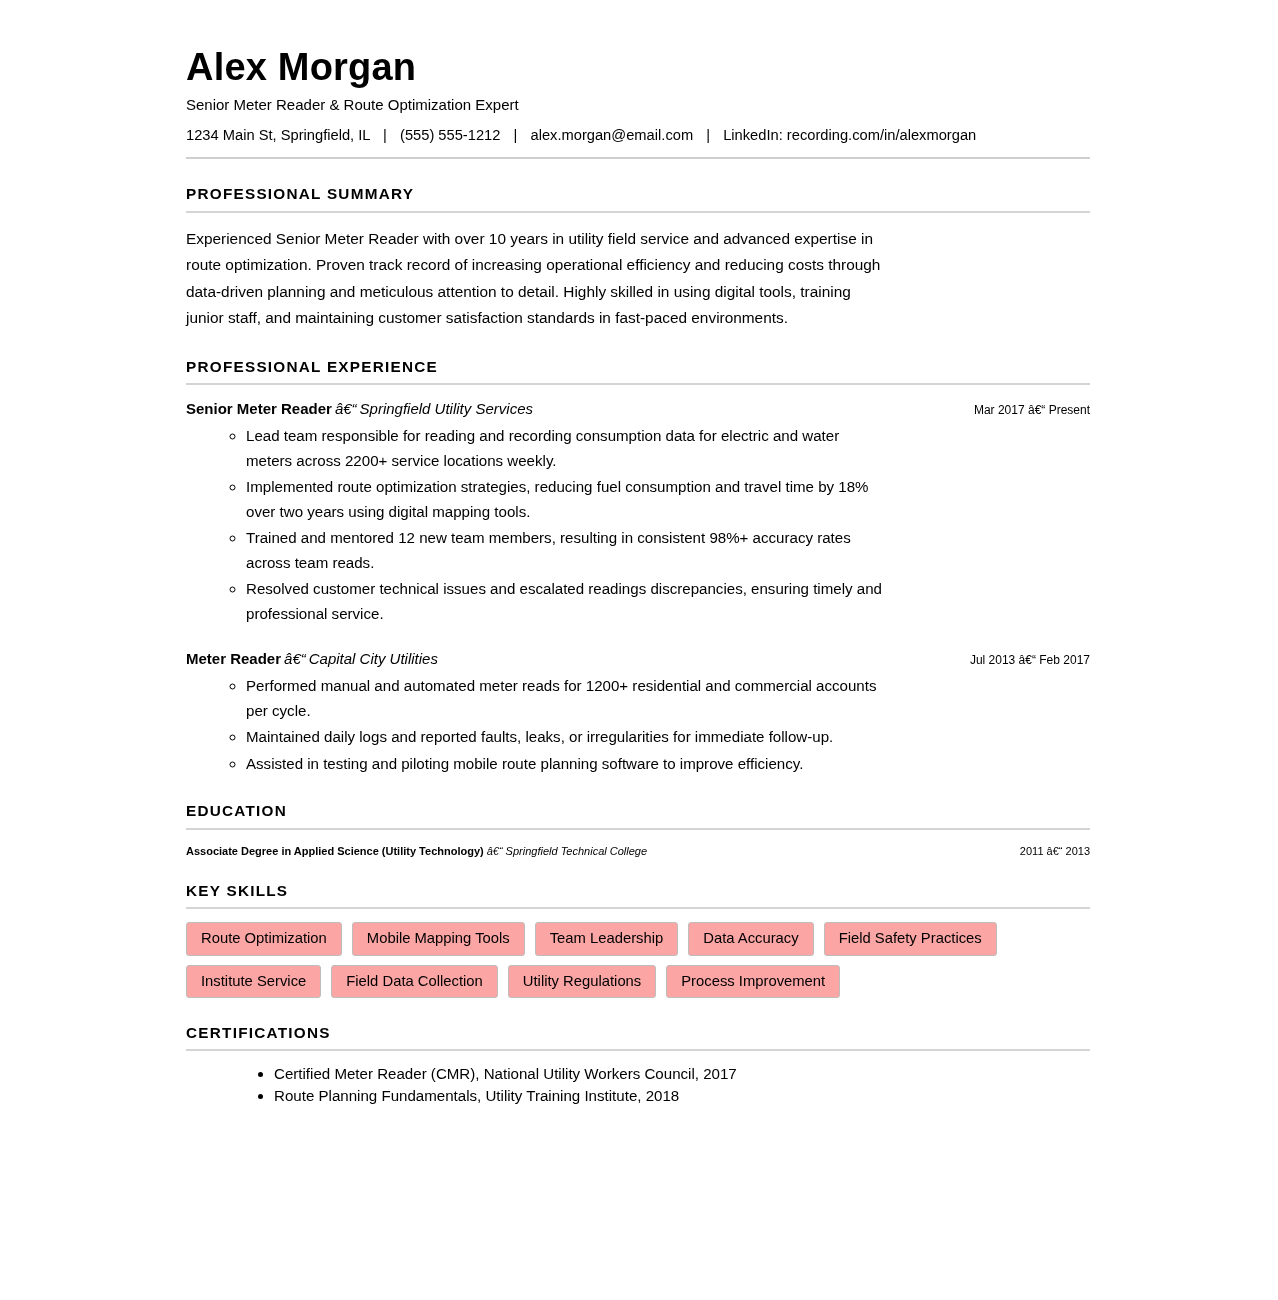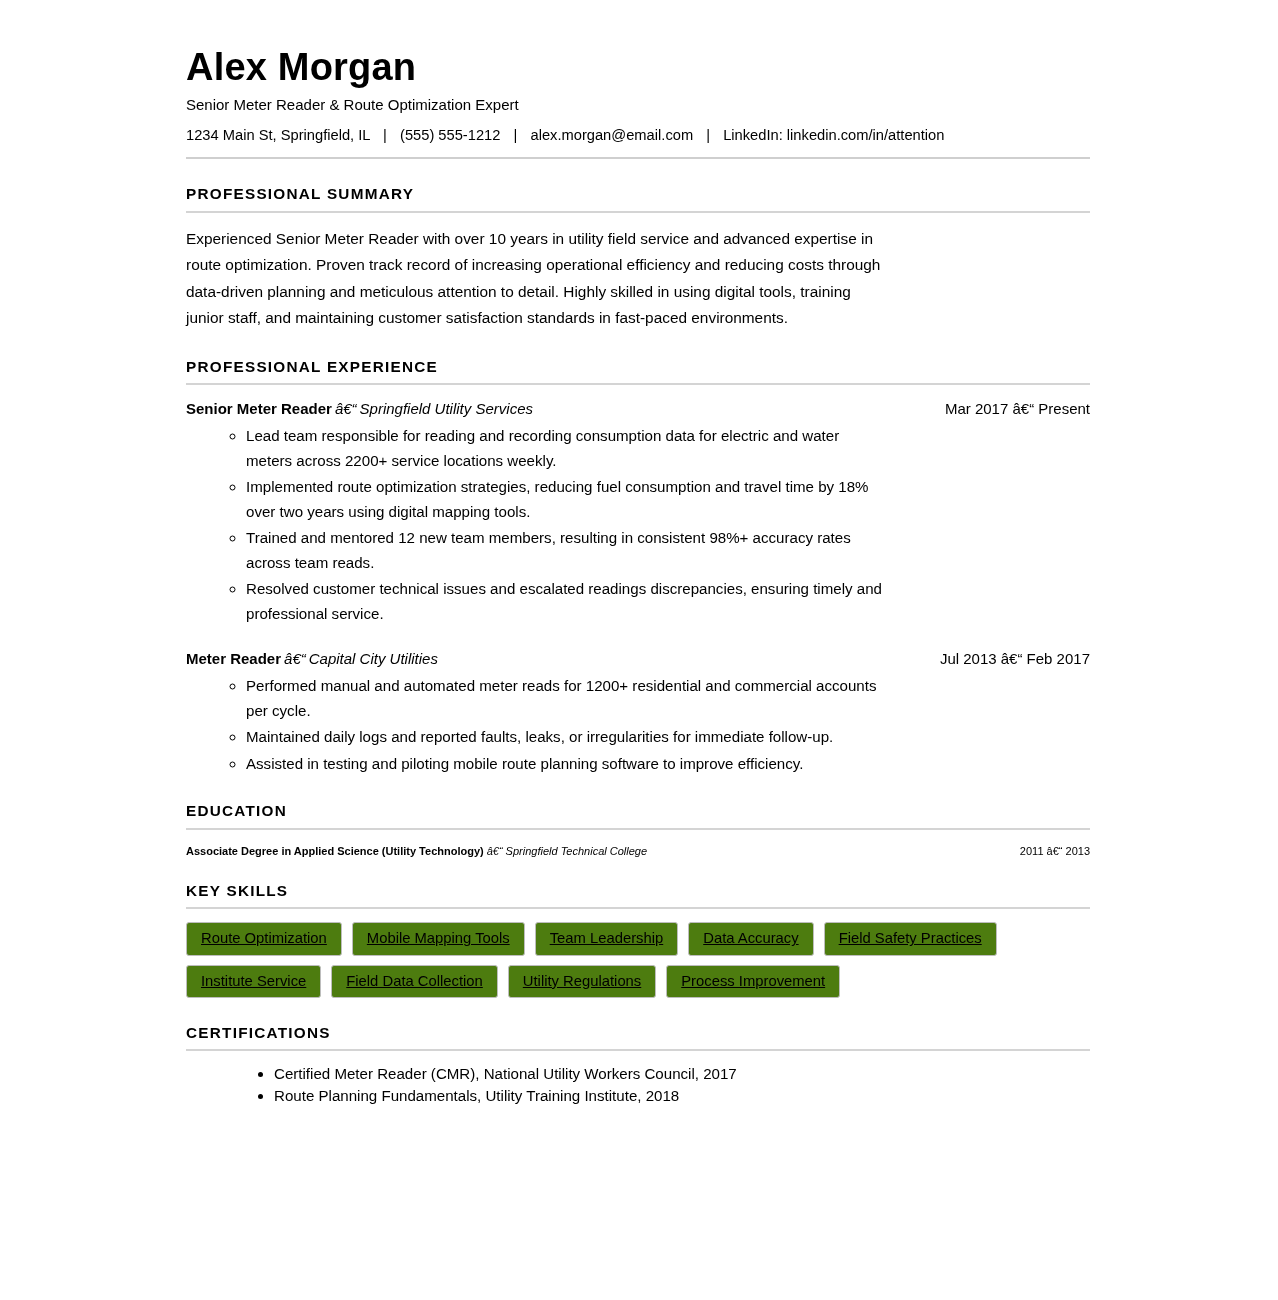--- a/index.html
+++ b/index.html
@@ -109,21 +109,21 @@
   }
   .job-dash {
     font-style: italic;
     padding: 0 3px;
   }
   .job-company {
     font-style: italic;
   }
   .job-dates {
     white-space: nowrap;
-    font-size: 15px;
+    font-size: 12px;
     margin-left: 36px;
   }
   ul.job-bullets {
     list-style: circle outside;
     margin: 4px 0 0 0;
     padding-left: 60px;
   }
   ul.job-bullets li {
     font-size: 15.1px;
     line-height: 1.62;
@@ -161,27 +161,26 @@
   .skills {
     display: flex;
     flex-wrap: wrap;
     gap: 9px 10px;
     width: 906px;
     margin-top: 2px;
   }
   .skill-tag {
     border: 1px solid #bdbdbd;
     border-radius: 3px;
-    background: #4d7c0f;
+    background: #fca5a5;
     padding: 7px 14px 8px 14px;
     font-size: 14.8px;
     line-height: 1.1;
     white-space: nowrap;
     color: #000;
-    text-decoration: underline;
   }
 
   
   ul.cert-list {
     list-style: disc outside;
     margin: 8px 0 0 0;
     padding-left: 48px;
   }
   ul.cert-list li {
     font-size: 15.1px;
@@ -198,21 +197,21 @@
   <header>
     <h1 class="name">Alex Morgan</h1>
     <div class="tagline">Senior Meter Reader &amp; Route Optimization Expert</div>
     <div class="contact">
       <span>1234 Main St, Springfield, IL</span>
       <span class="sep">|</span>
       <span>(555) 555-1212</span>
       <span class="sep">|</span>
       <span>alex.morgan@email.com</span>
       <span class="sep">|</span>
-      <span>LinkedIn: linkedin.com/in/attention</span>
+      <span>LinkedIn: recording.com/in/alexmorgan</span>
     </div>
     <hr class="header-rule">
   </header>
 
   <section class="section">
     <h2 class="section-title">Professional Summary</h2>
     <hr class="section-rule">
     <p class="summary">Experienced Senior Meter Reader with over 10 years in utility field service and advanced expertise in route optimization. Proven track record of increasing operational efficiency and reducing costs through data-driven planning and meticulous attention to detail. Highly skilled in using digital tools, training junior staff, and maintaining customer satisfaction standards in fast-paced environments.</p>
   </section>
 

